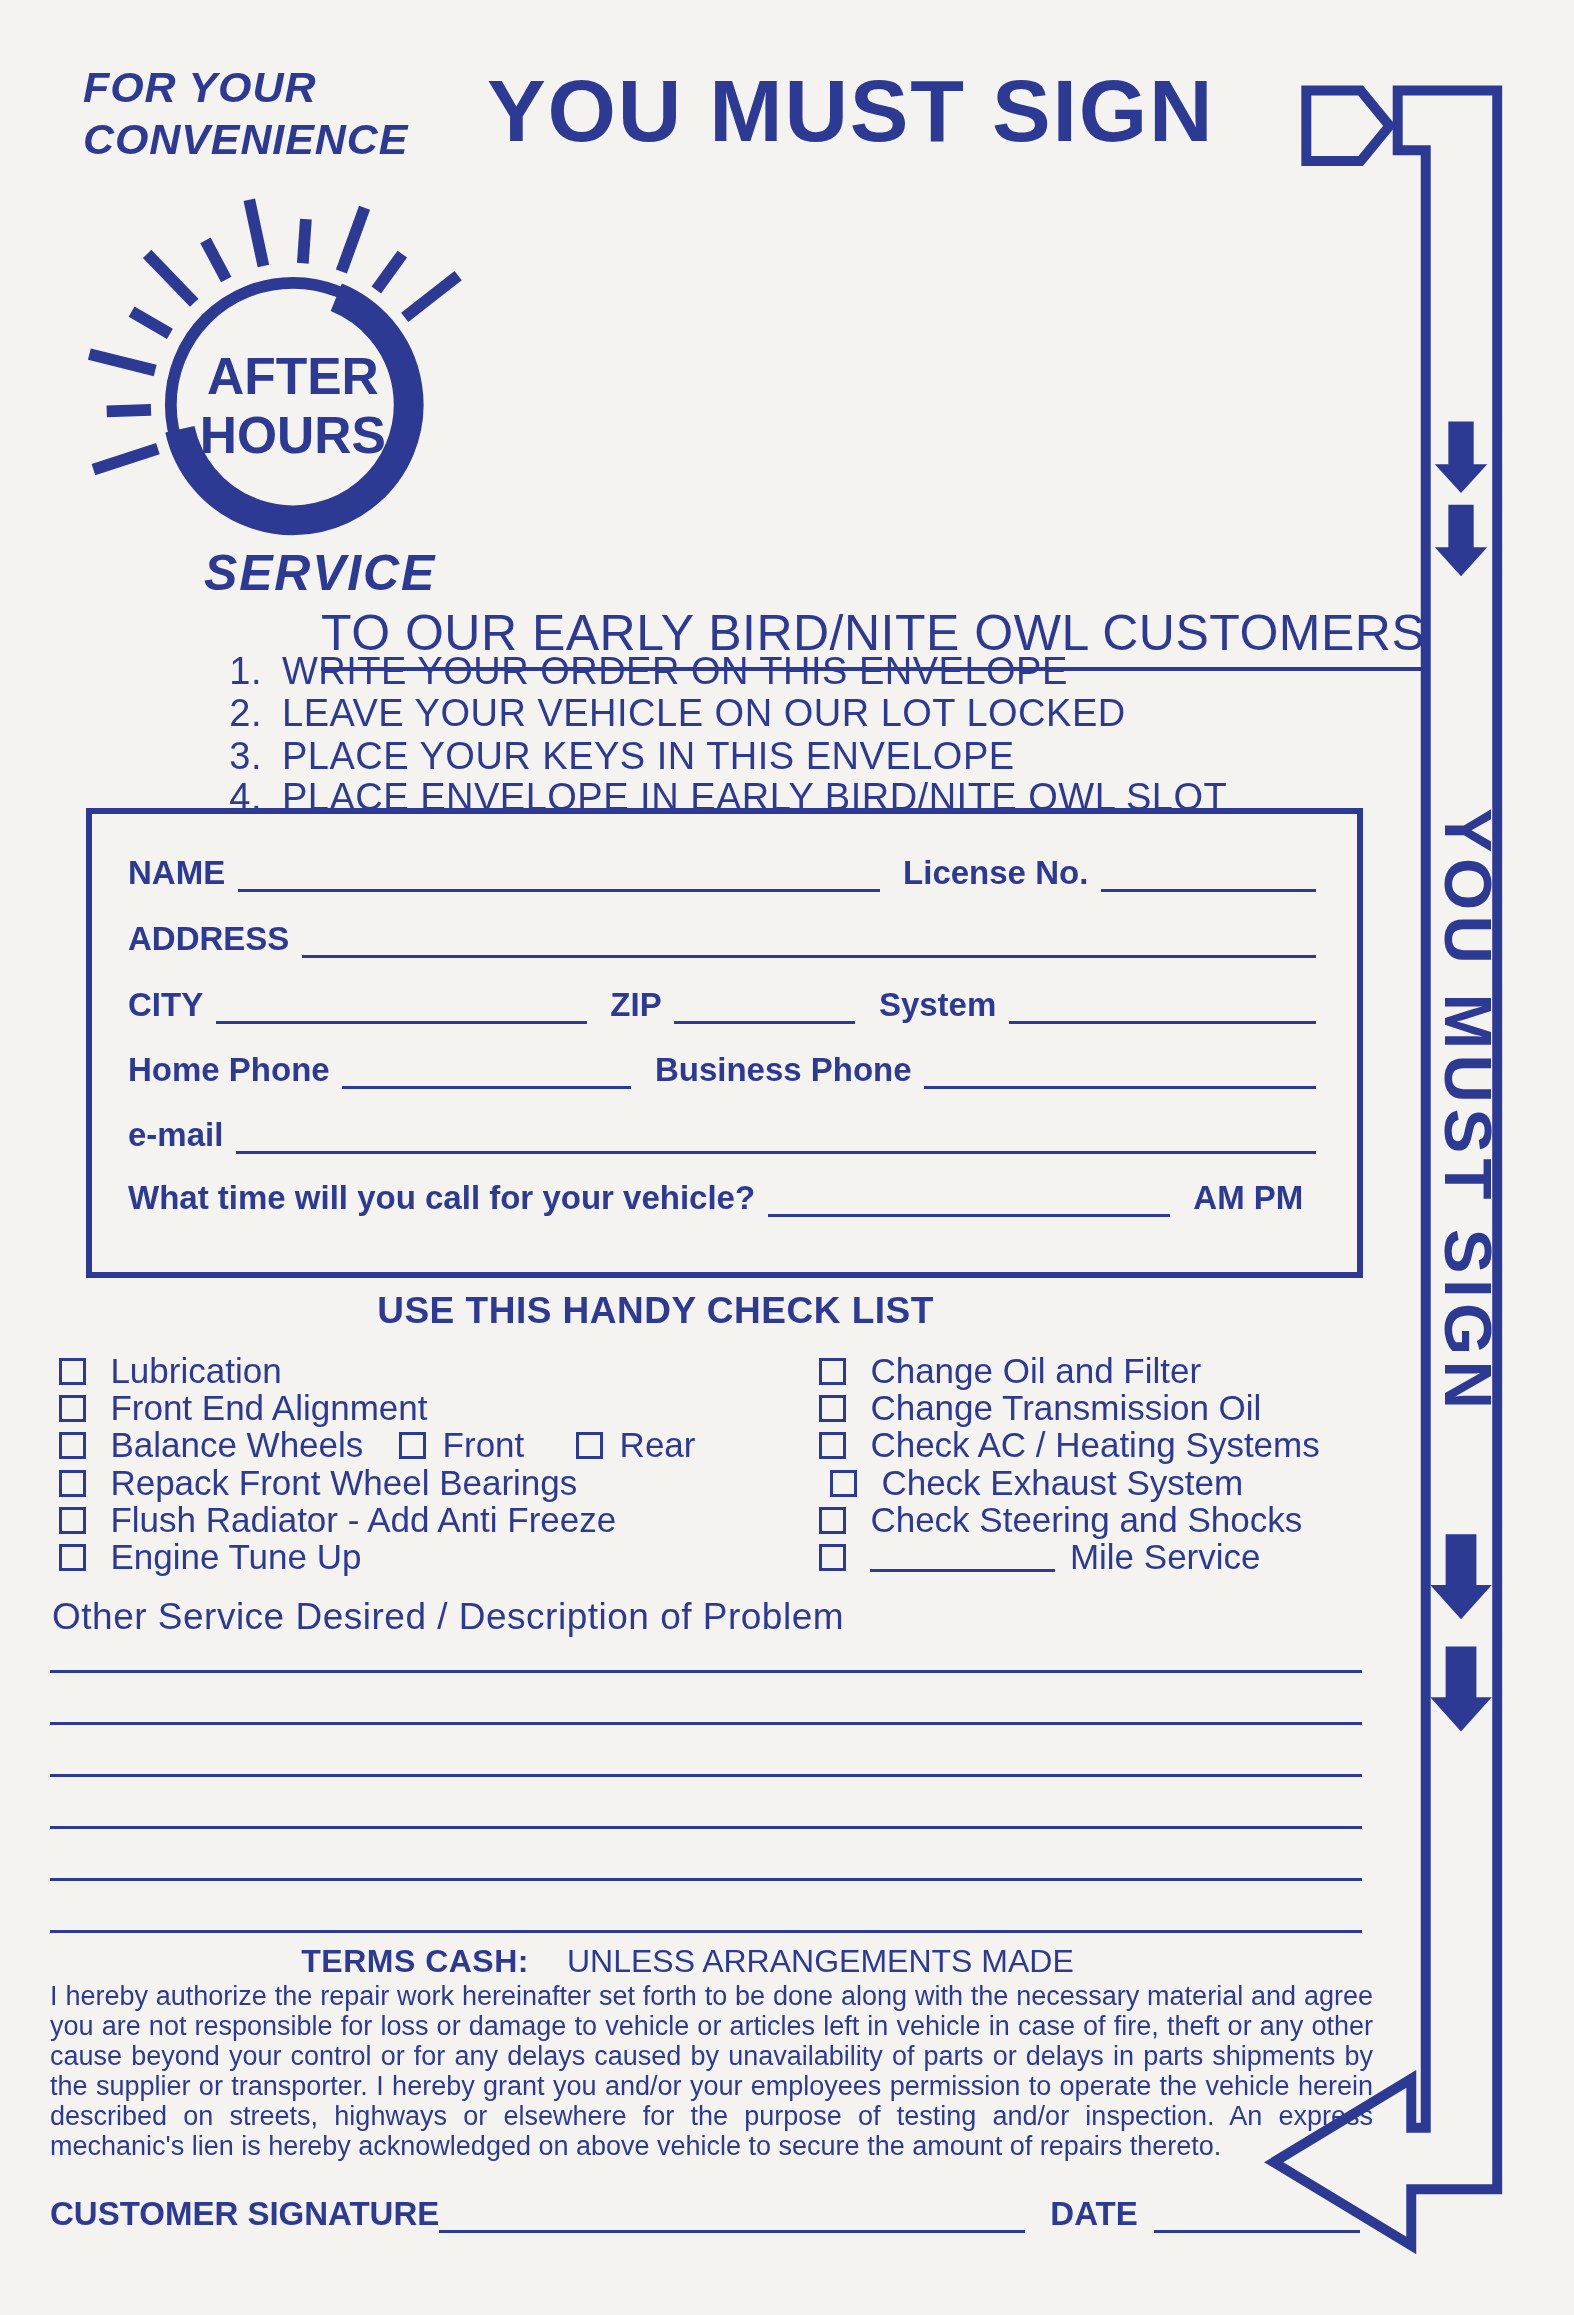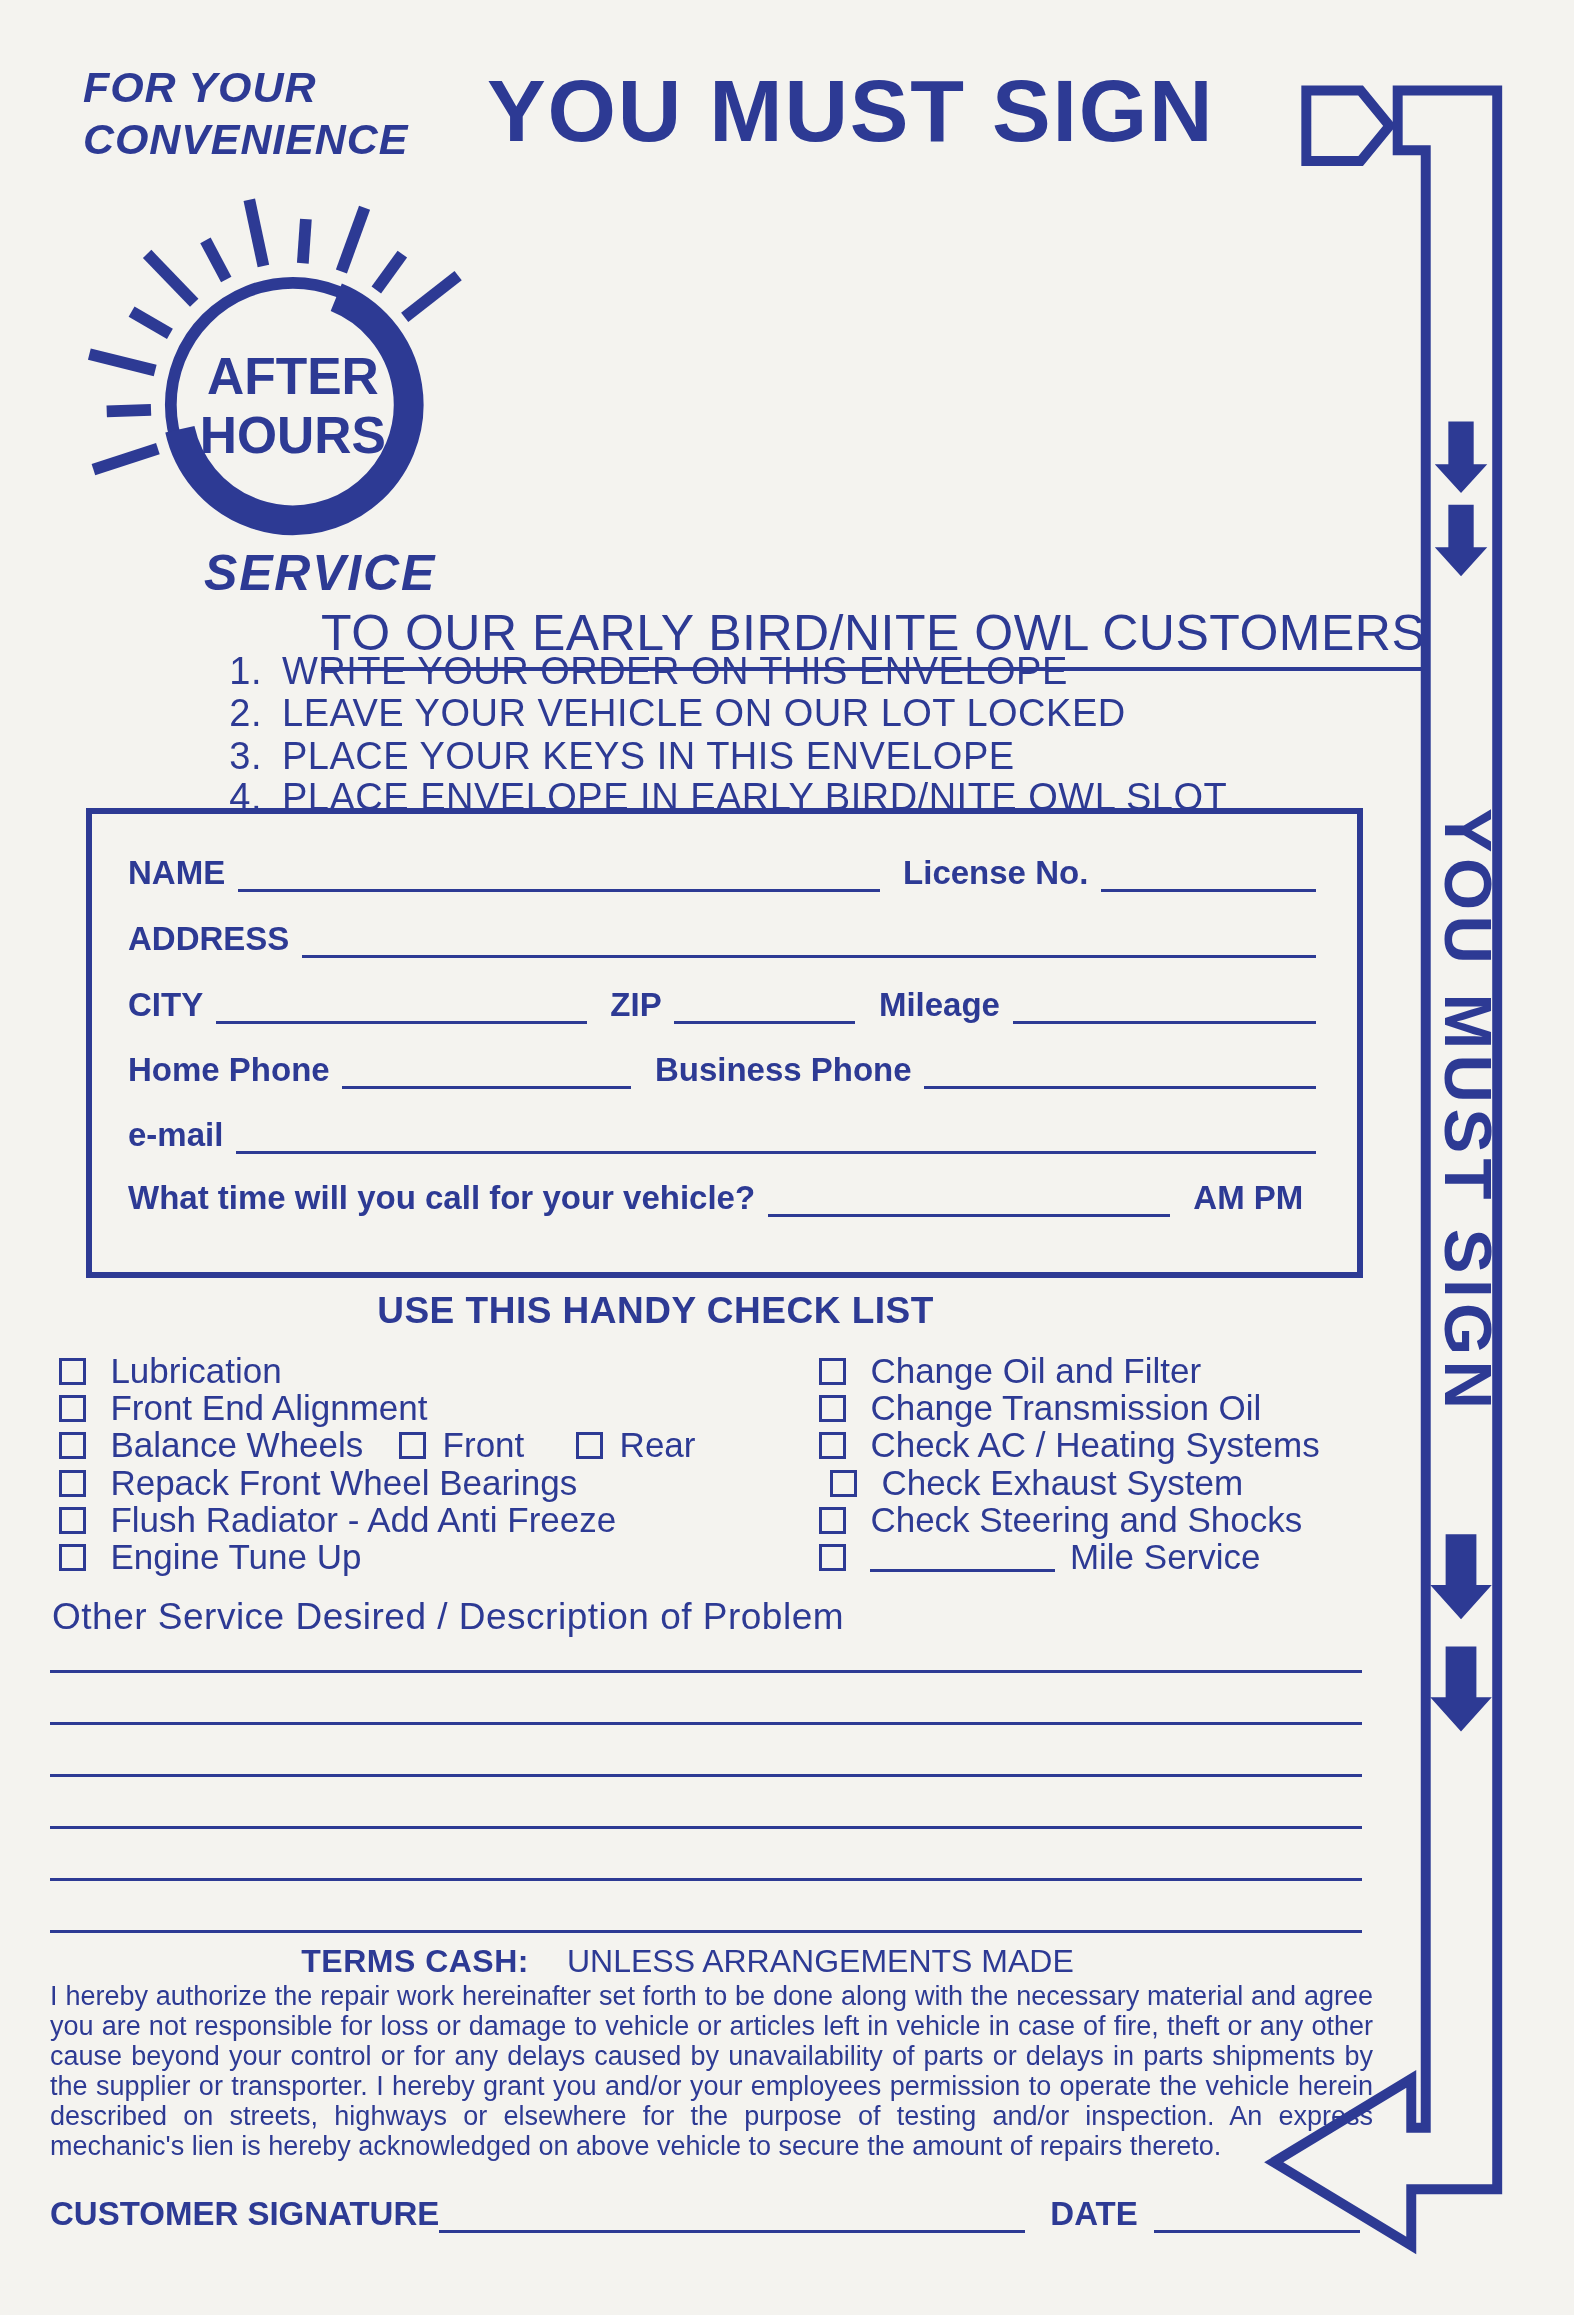--- a/index.html
+++ b/index.html
@@ -114,21 +114,21 @@
     </div>
     <div class="frow" style="top:102px;">
       <span class="lbl">ADDRESS</span>
       <span class="blank grow"></span>
     </div>
     <div class="frow" style="top:168px;">
       <span class="lbl">CITY</span>
       <span class="blank" style="width:371px;"></span>
       <span class="lbl2">ZIP</span>
       <span class="blank" style="width:181px;"></span>
-      <span class="lbl2">Mileage</span>
+      <span class="lbl2">System</span>
       <span class="blank grow"></span>
     </div>
     <div class="frow" style="top:233px;">
       <span class="lbl">Home Phone</span>
       <span class="blank" style="width:289px;"></span>
       <span class="lbl2">Business Phone</span>
       <span class="blank grow"></span>
     </div>
     <div class="frow" style="top:298px;">
       <span class="lbl">e-mail</span>

